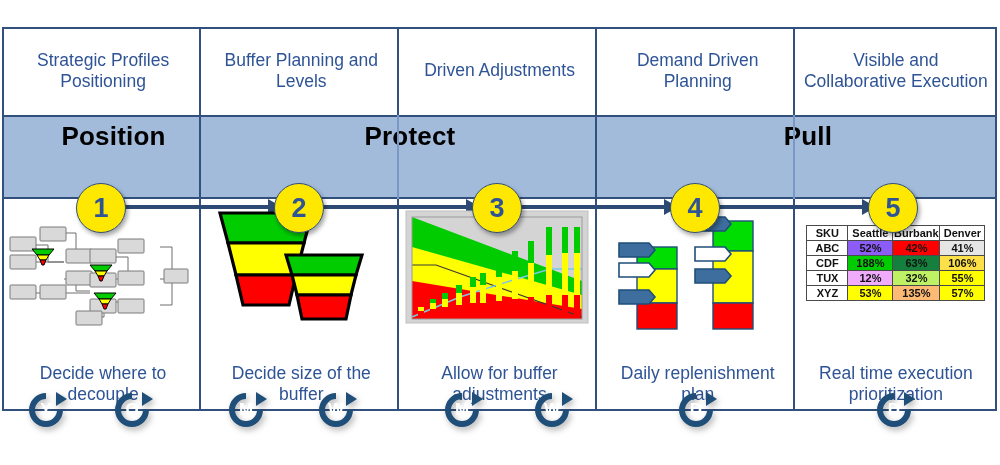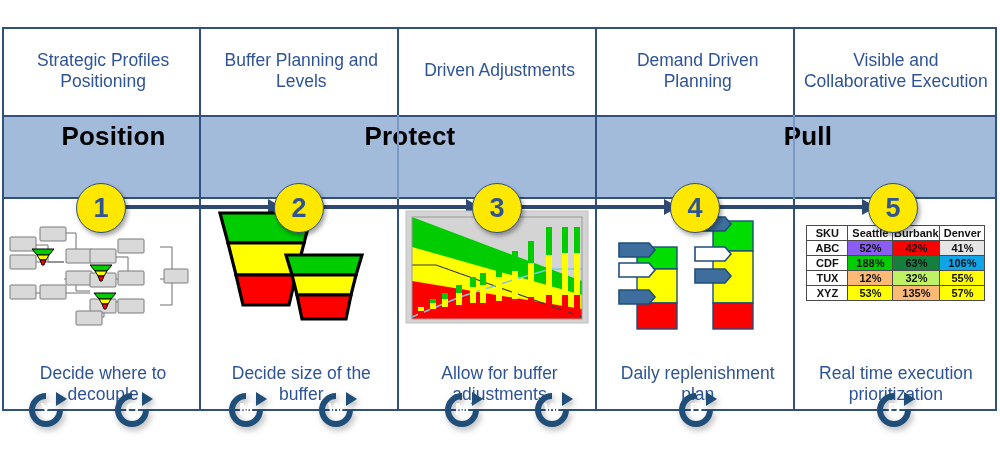--- a/index.html
+++ b/index.html
@@ -347,25 +347,25 @@
               <tr>
                 <td class="lbl">ABC</td>
                 <td style="background:#8b5cf6">52%</td>
                 <td style="background:#ff0000">42%</td>
                 <td style="background:#e5e5e5">41%</td>
               </tr>
               <tr>
                 <td class="lbl">CDF</td>
                 <td style="background:#00cc00">188%</td>
                 <td style="background:#15803d">63%</td>
-                <td style="background:#0ea5e9">106%</td>
+                <td style="background:#fde047">106%</td>
               </tr>
               <tr>
                 <td class="lbl">TUX</td>
-                <td style="background:#fdba74">12%</td>
+                <td style="background:#f0abfc">12%</td>
                 <td style="background:#bef264">32%</td>
                 <td style="background:#ffff00">55%</td>
               </tr>
               <tr>
                 <td class="lbl">XYZ</td>
                 <td style="background:#ffff00">53%</td>
                 <td style="background:#fdba74">135%</td>
                 <td style="background:#ffff00">57%</td>
               </tr>
             </tbody>

